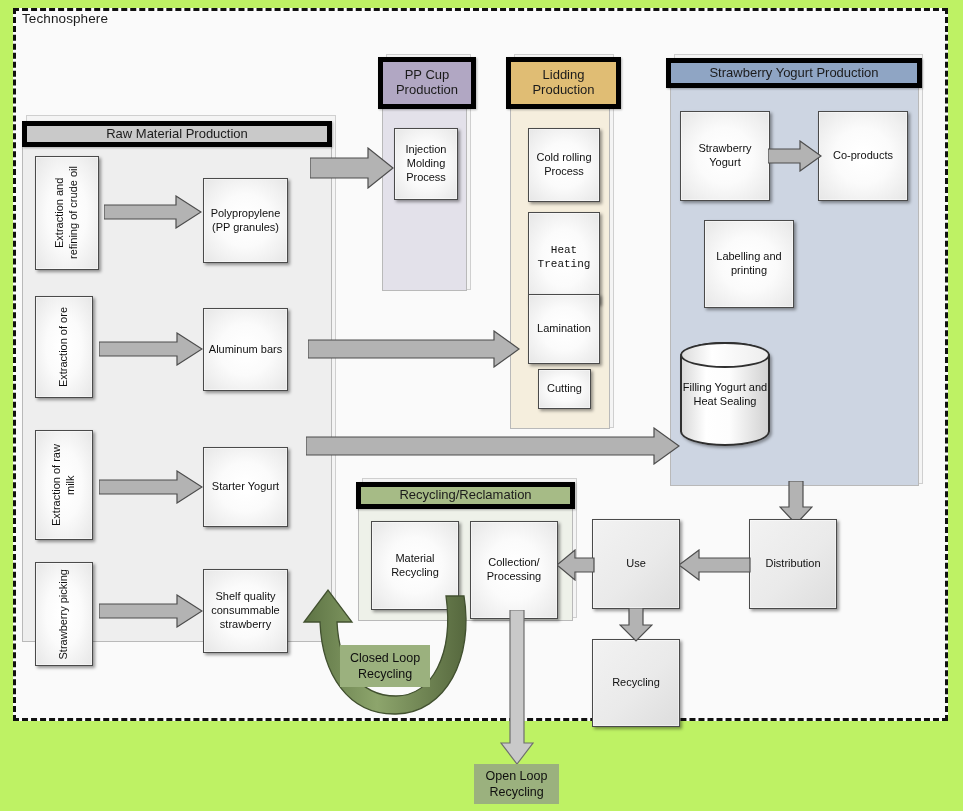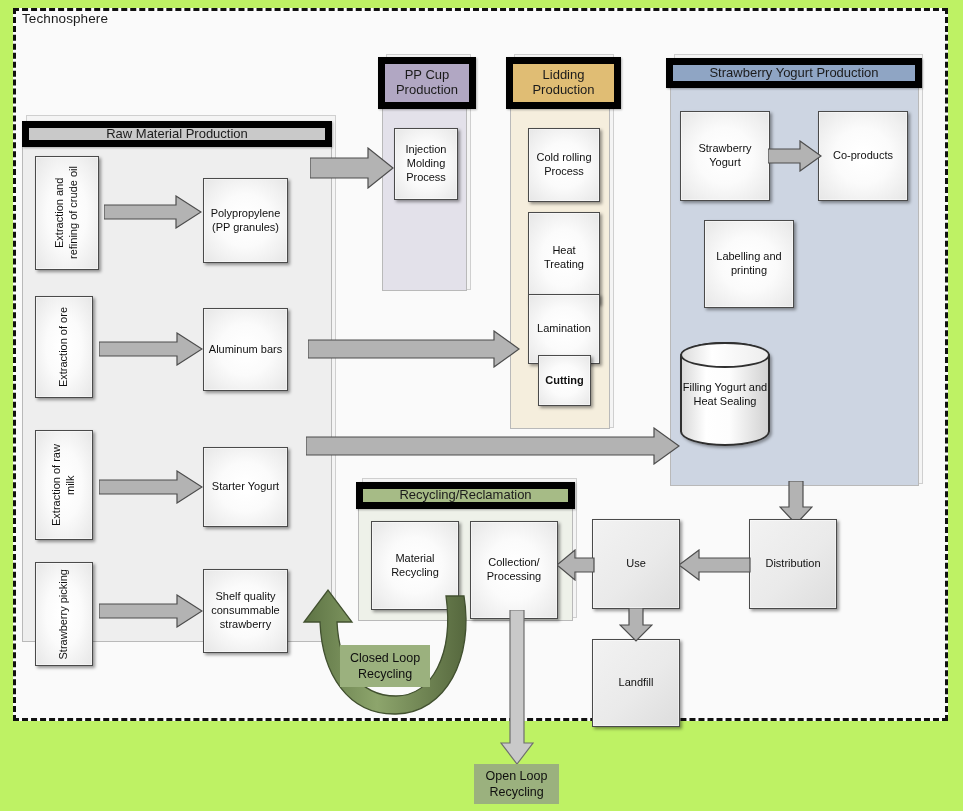--- a/index.html
+++ b/index.html
@@ -30,21 +30,21 @@
   }
   .group-shadow{
     position:absolute;
     box-sizing:border-box;
     border:1px solid #cfcfcf;
     background:#f4f4f4;
   }
   .group-header{
     position:absolute;
     box-sizing:border-box;
-    border:7px solid #000000;
+    border:5px solid #000000;
     display:flex;align-items:center;justify-content:center;
     text-align:center;
     font-size:13px;
     color:#1b1b1b;
     line-height:1.15;
     box-shadow:1px 1px 2px rgba(0,0,0,.28);
   }
   
   .box{
     position:absolute;
@@ -182,27 +182,27 @@
 
   <div class="group-shadow" style="left:514px;top:54px;width:100px;height:374px;"></div>
   <div class="group" style="left:510px;top:59px;width:100px;height:370px;background:#f5eedd;"></div>
   <div class="group-header" style="left:506px;top:57px;width:115px;height:52px;background:#e0bd74;">
     <span>Lidding Production</span>
   </div>
 
   <div class="box" style="left:528px;top:128px;width:72px;height:74px;text-align:center;">
     <span>Cold rolling Process</span>
   </div>
-  <div class="box" style="left:528px;top:212px;width:72px;height:92px;">
+  <div class="box" style="left:528px;top:212px;width:72px;height:92px;font-family:Liberation Mono, monospace;">
     <span>Heat Treating</span>
   </div>
   <div class="box" style="left:528px;top:294px;width:72px;height:70px;">
     <span>Lamination</span>
   </div>
-  <div class="box" style="left:538px;top:355px;width:53px;height:51px;font-weight:bold;">
+  <div class="box" style="left:538px;top:369px;width:53px;height:40px;">
     <span>Cutting</span>
   </div>
 
   <div class="arrow-r" style="left:308px;top:330px;">
     <svg width="212" height="38" viewBox="0 0 212 38">
         <polygon class="ar-fill" points="0,10 186,10 186,1 211,19 186,37 186,28 0,28"></polygon>
       </svg>
   </div>
 
   <div class="group-shadow" style="left:674px;top:54px;width:249px;height:430px;"></div>
@@ -253,21 +253,21 @@
     <span>Material Recycling</span>
   </div>
   <div class="box" style="left:470px;top:521px;width:88px;height:98px;">
     <span>Collection/ Processing</span>
   </div>
 
   <div class="box plain" style="left:592px;top:519px;width:88px;height:90px;">
     <span>Use</span>
   </div>
   <div class="box plain" style="left:592px;top:639px;width:88px;height:88px;">
-    <span>Landfill</span>
+    <span>Recycling</span>
   </div>
   <div class="box plain" style="left:749px;top:519px;width:88px;height:90px;">
     <span>Distribution</span>
   </div>
 
   <div class="arrow-l" style="left:679px;top:549px;">
     <svg width="72" height="32" viewBox="0 0 72 32">
         <polygon class="ar-fill" points="0,16 20,1 20,9 71,9 71,23 20,23 20,31"></polygon>
       </svg>
   </div>

